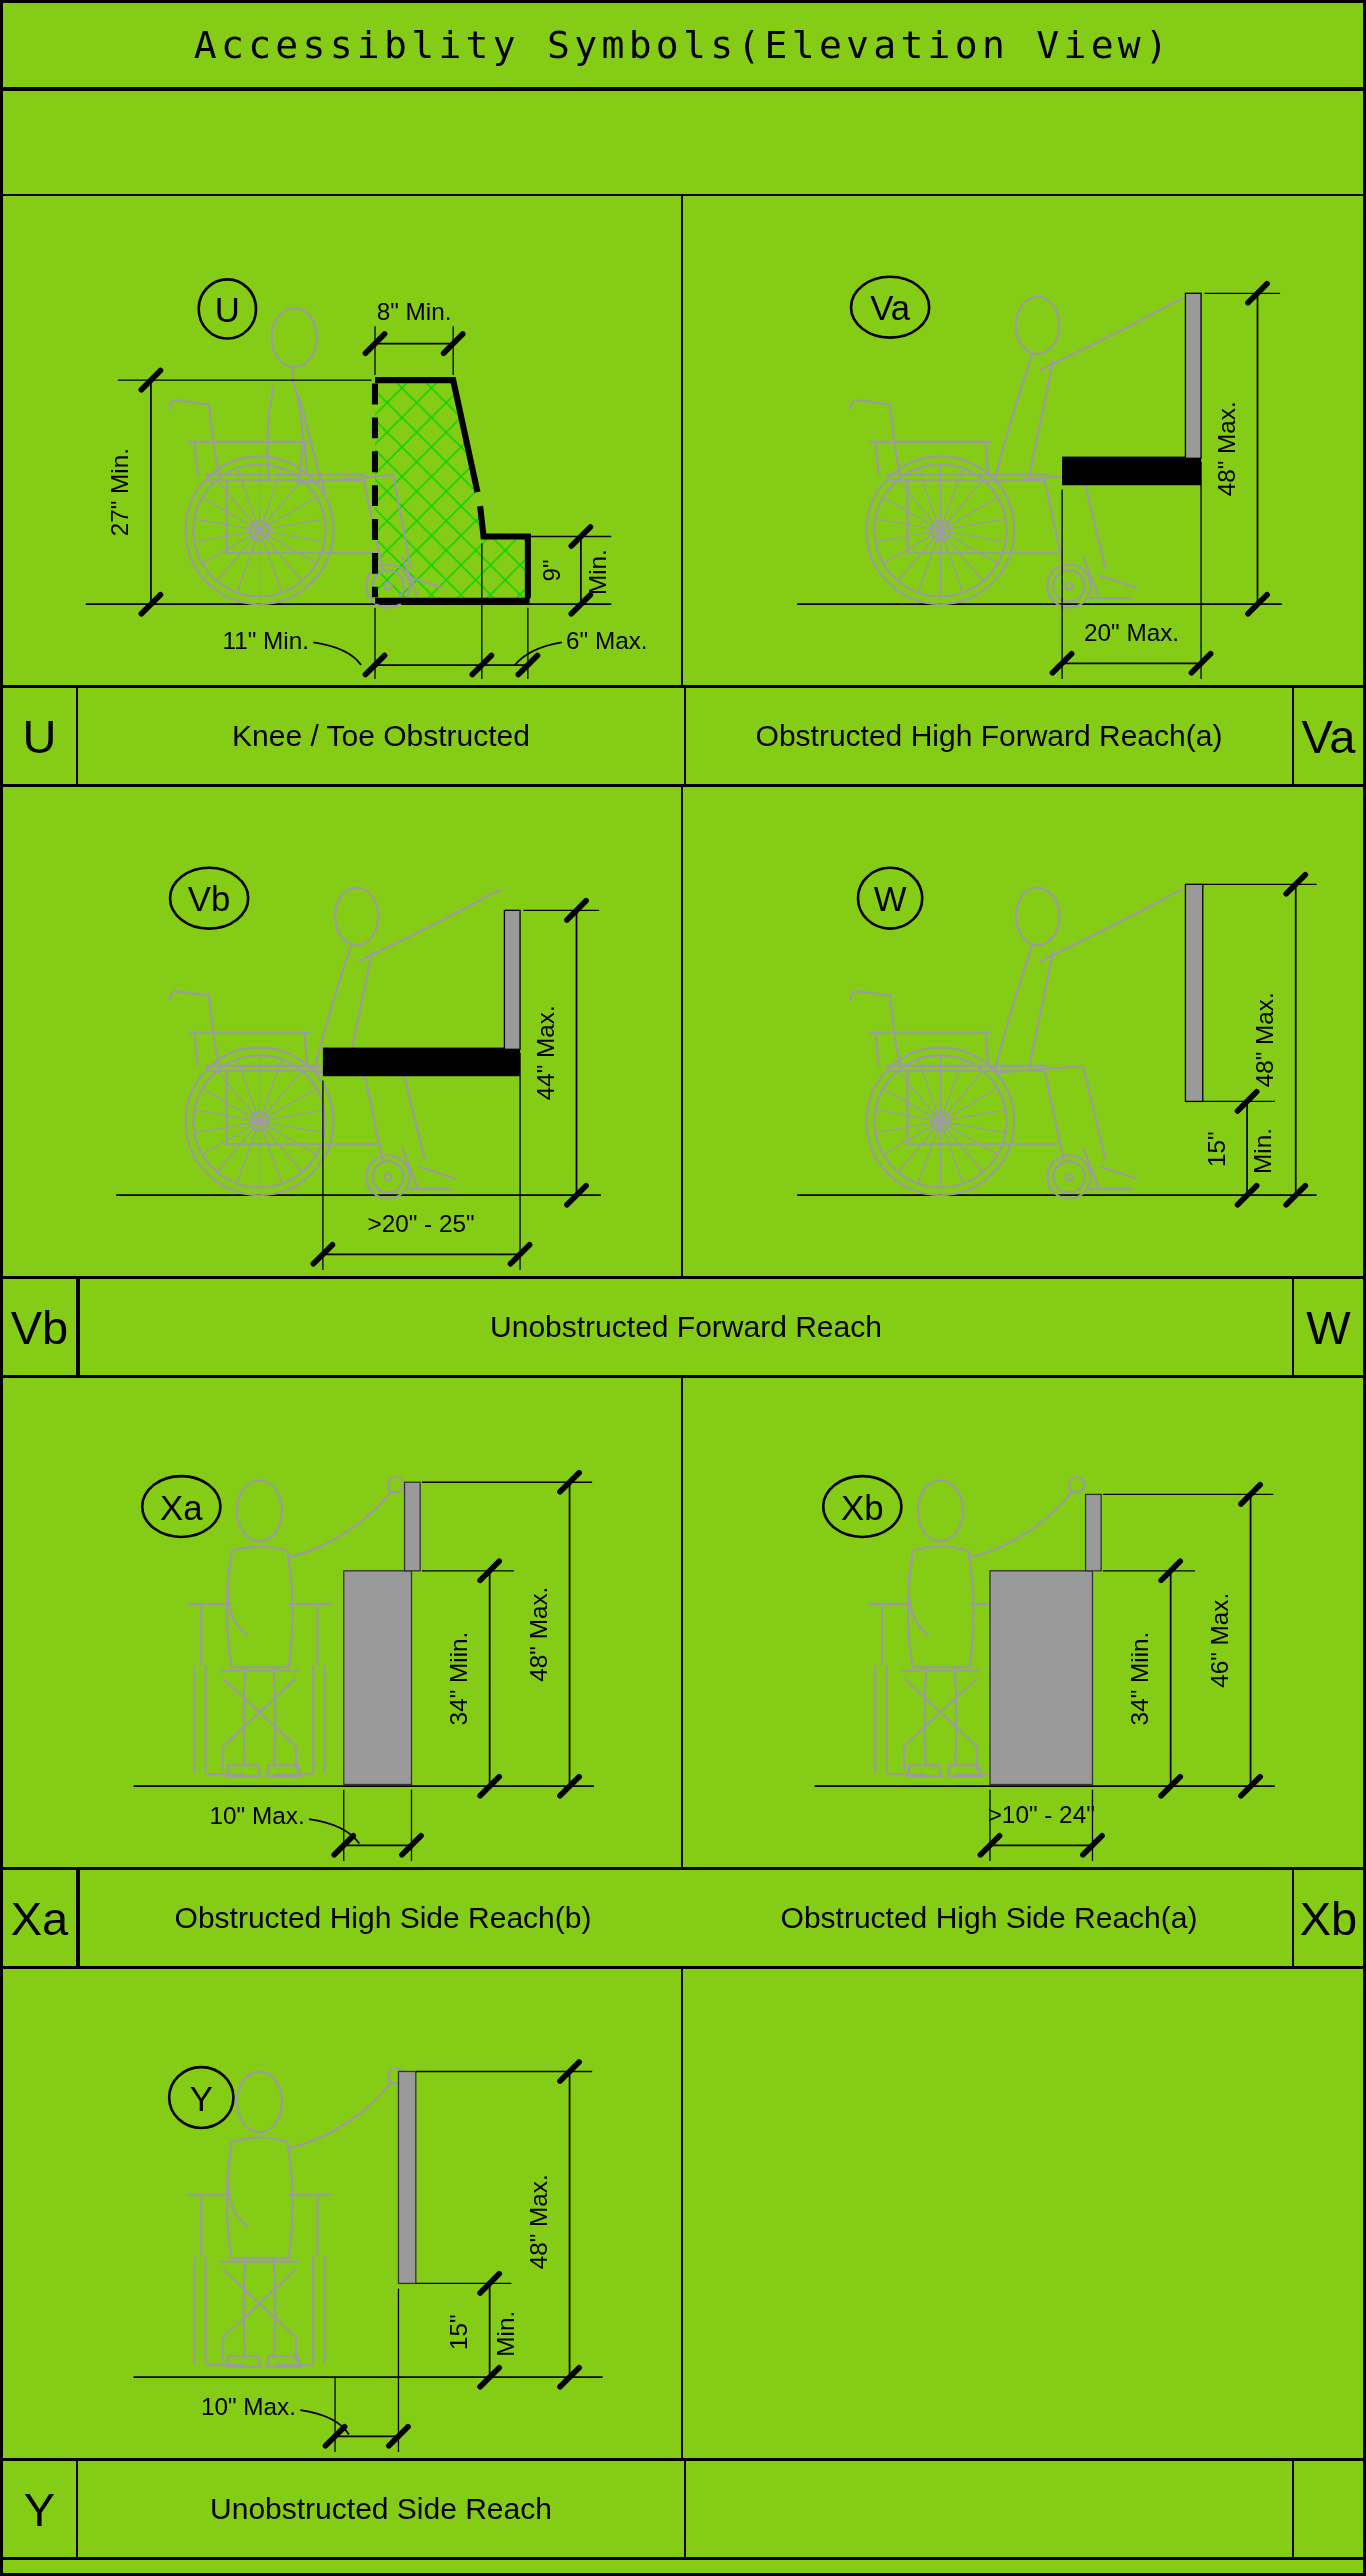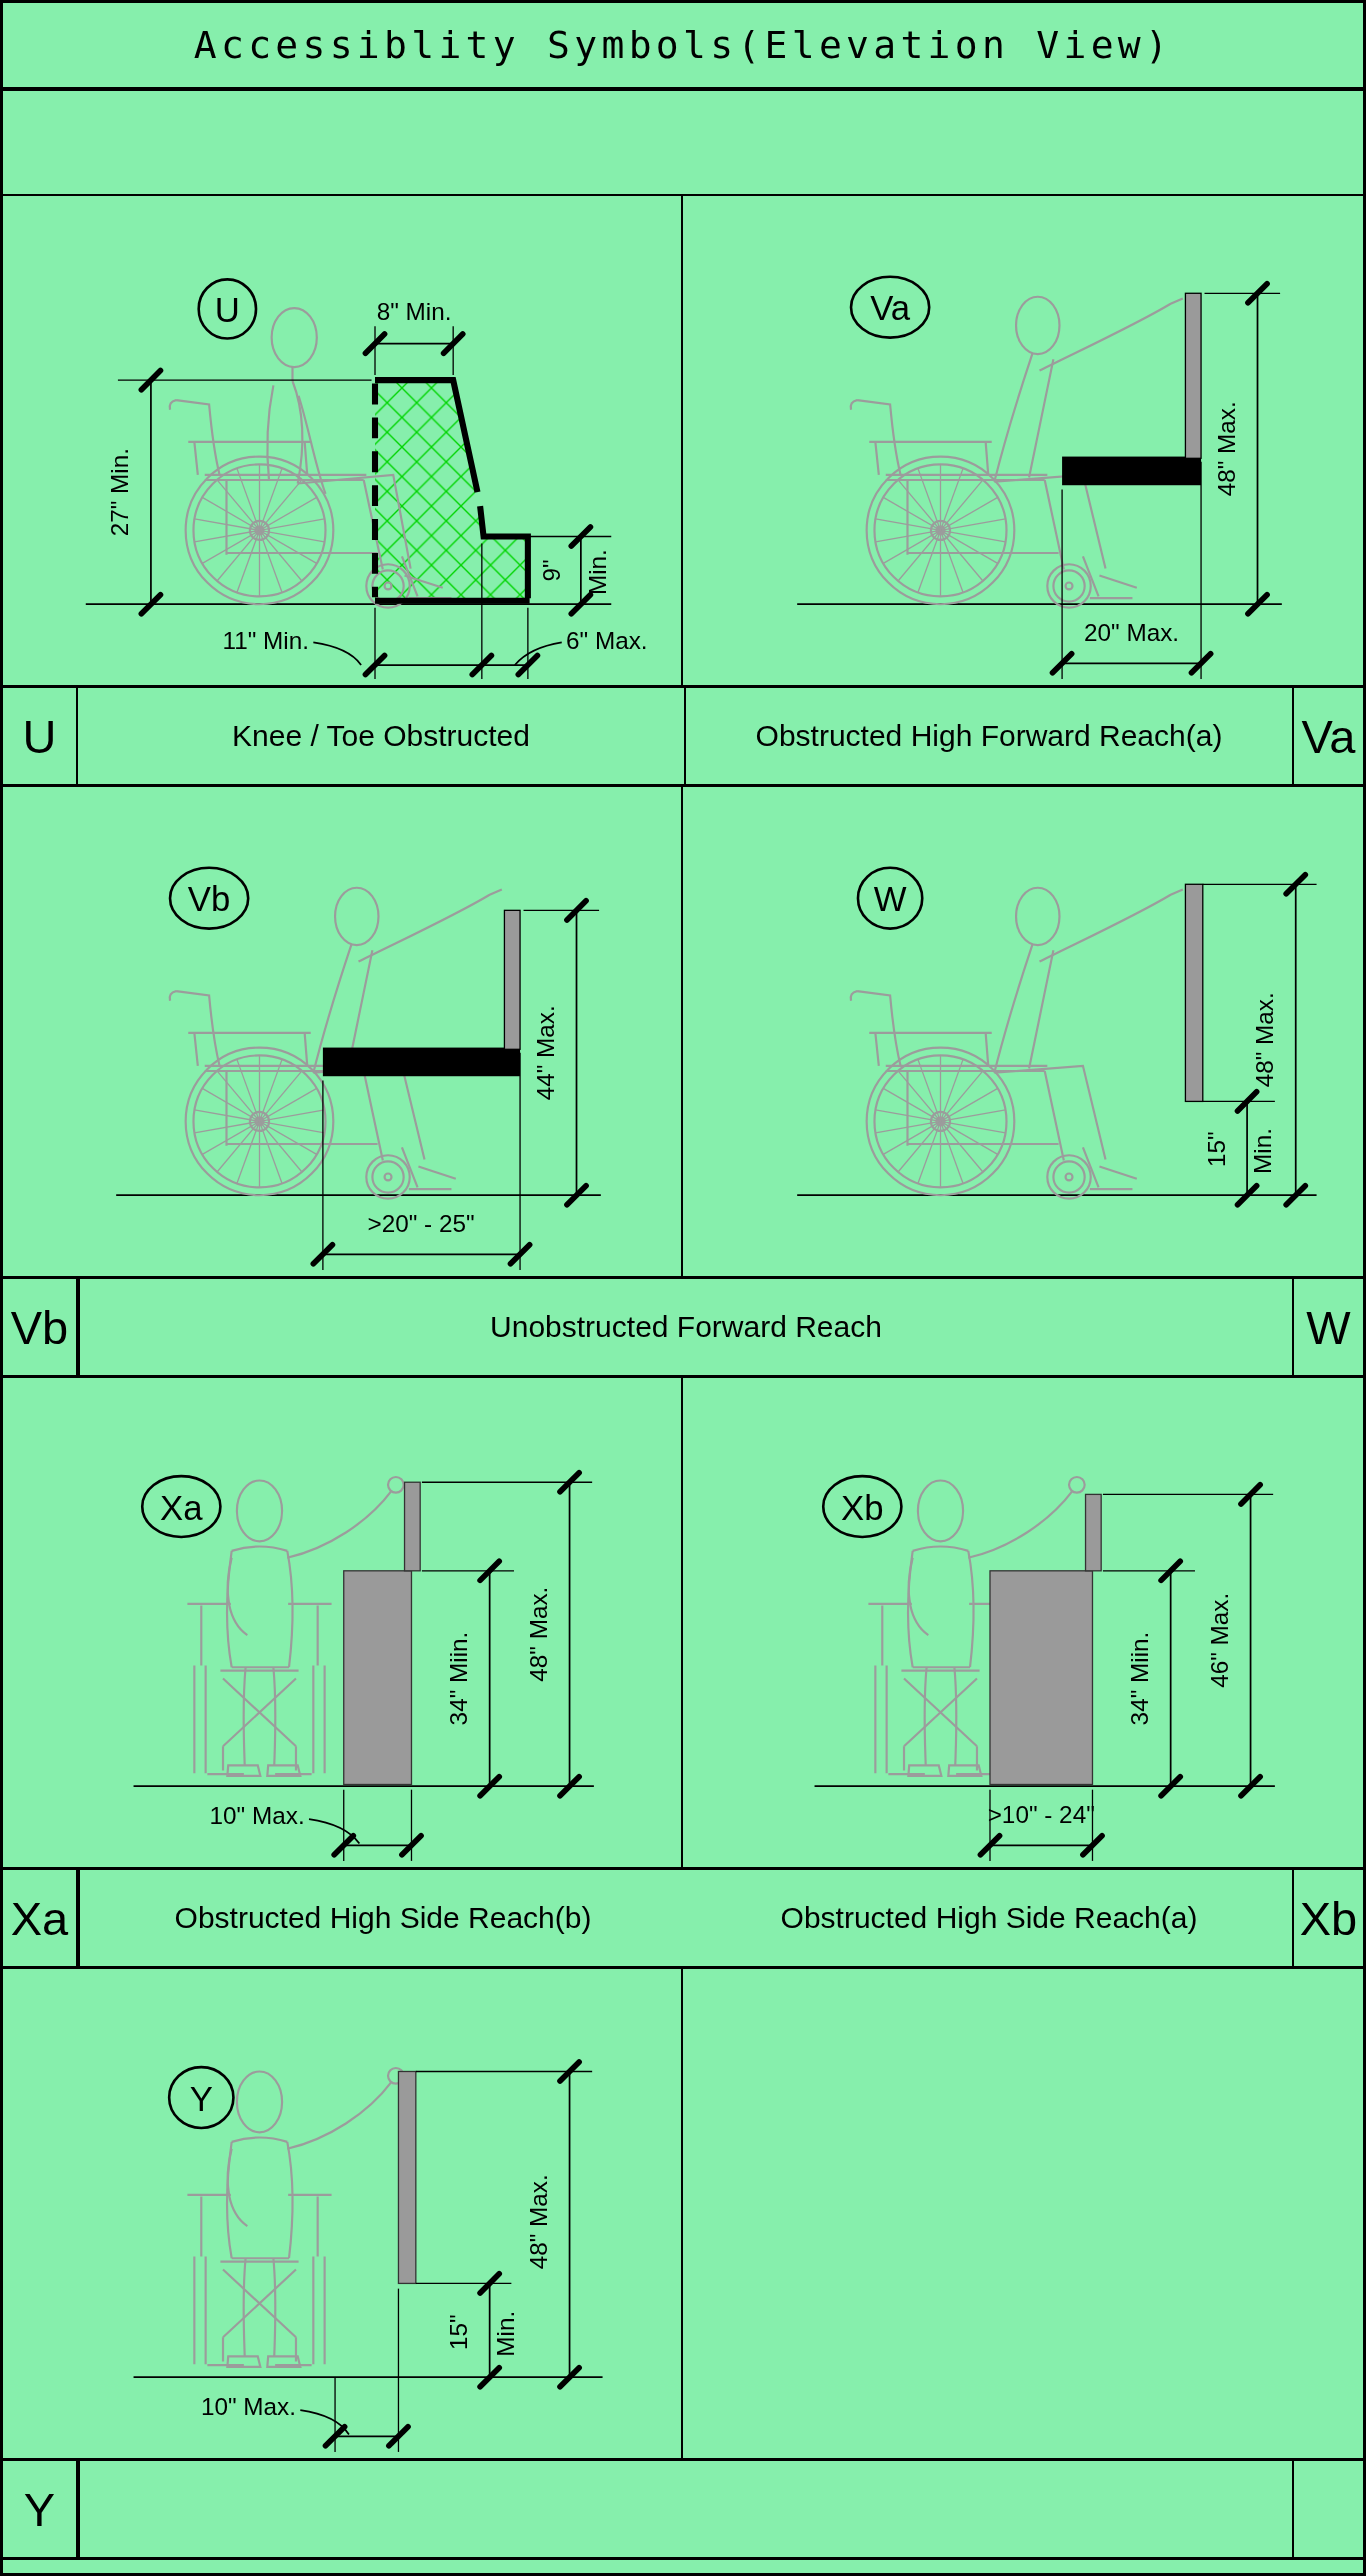--- a/index.html
+++ b/index.html
@@ -1,17 +1,17 @@
 <!DOCTYPE html>
 <html style="font-size:14px"><head>
 <meta charset="utf-8">
 <style>
   html,body{margin:0;padding:0;background:#fff;}
   .sheet{
-    width:1366px;height:2576px;box-sizing:border-box;background:#86efac;
+    width:1366px;height:2576px;box-sizing:border-box;background:#84cc16;
     border:3.5px solid #000;display:flex;flex-direction:column;
     font-family:"Liberation Sans",sans-serif;color:#000;
   }
   .title-row{
     height:84px;flex:none;border-bottom:4.3px solid #000;
     display:flex;align-items:center;justify-content:center;
     font-family:"DejaVu Sans Mono",monospace;font-size:38px;letter-spacing:4.3px;
   }
   .spacer-row{height:103px;flex:none;border-bottom:2.6px solid #000;}
   .panel-row{height:489px;flex:none;display:flex;border-bottom:3.5px solid #000;}
@@ -372,19 +372,20 @@
         <g>
           <ellipse cx="228" cy="148" rx="37" ry="35" fill="none" stroke="#000" stroke-width="3"></ellipse>
           <text class="sym" x="228" y="163" text-anchor="middle">Y</text>
         </g>
       </svg>
     </div>
     <div class="panel"></div>
   </div>
   <div class="label-row last">
     <div class="key-cell key-left">Y</div>
+    <div class="caption-cell">Unobstructed Side Reach</div>
     <div class="caption-cell right"></div>
     <div class="key-cell key-right"></div>
   </div>
 
   <div class="tail"></div>
 </div>
 
 
 </body></html>

